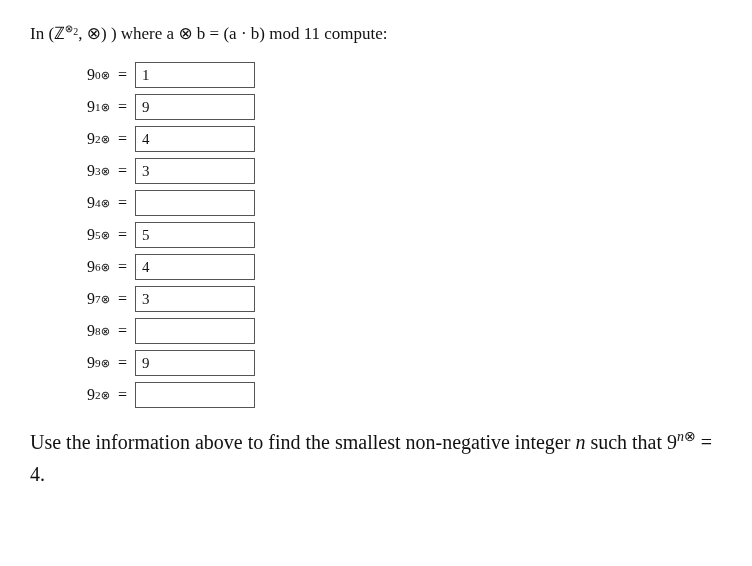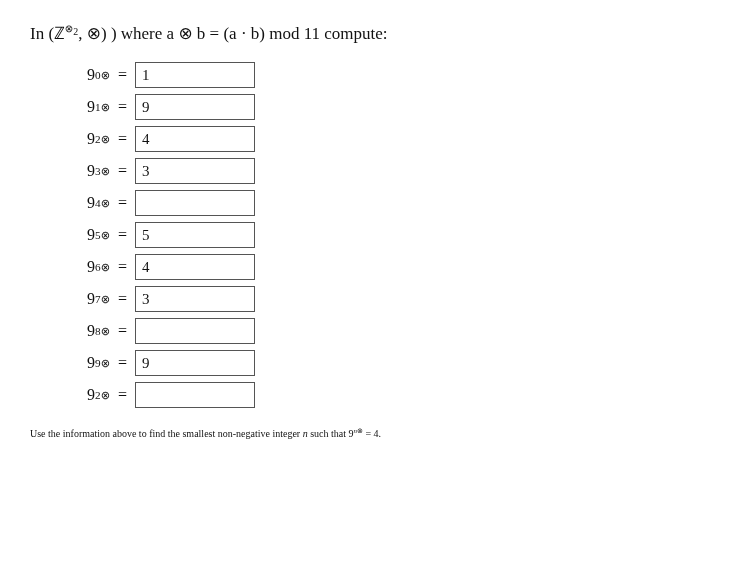--- a/index.html
+++ b/index.html
@@ -62,21 +62,21 @@
       width: 120px;
       height: 26px;
       display: flex;
       align-items: center;
       padding-left: 6px;
       font-size: 15px;
       background: #fff;
     }
 
     .footer-text {
-      font-size: 10px;
+      font-size: 20px;
       line-height: 1.6;
       margin-top: 4px;
     }
 
     sup {
       font-size: 0.7em;
       vertical-align: super;
     }
 
     .otimes {

